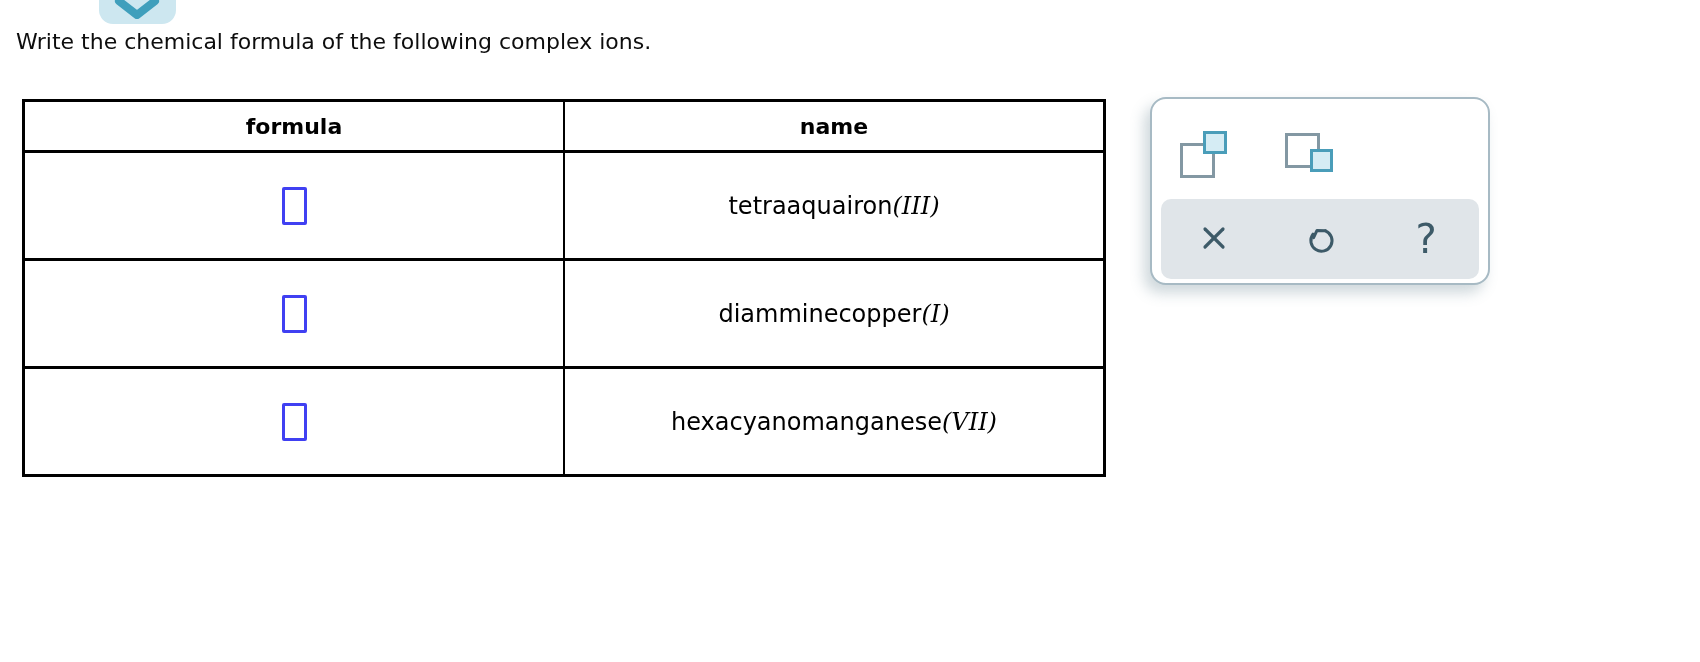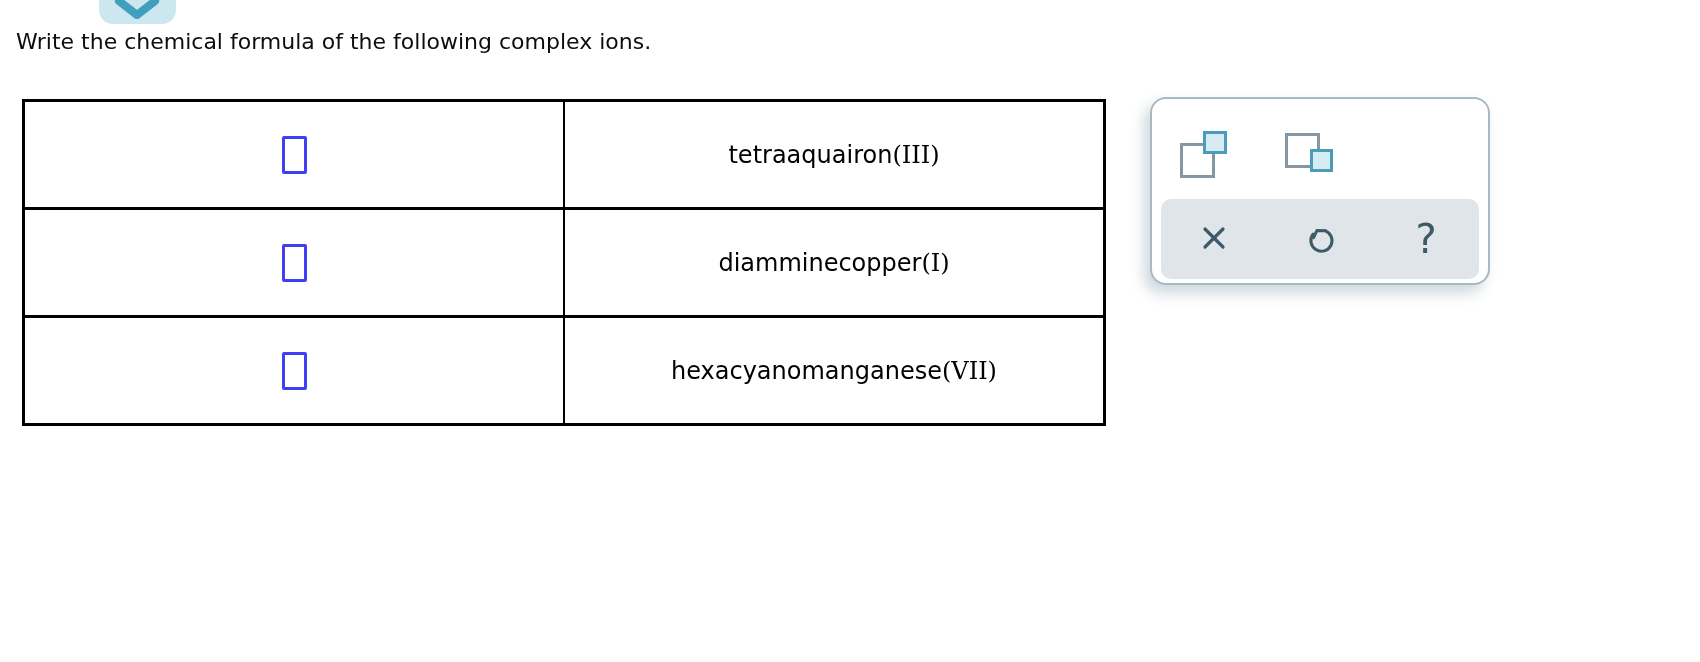--- a/index.html
+++ b/index.html
@@ -16,21 +16,21 @@
 
   
   .qtable-wrap{position:absolute;left:22px;top:99px;}
   table.qtable{border-collapse:collapse;table-layout:fixed;width:1084px;background:#fff;}
   table.qtable{border:3px solid #000;}
   table.qtable th, table.qtable td{
       border:3px solid #000;border-left-width:2px;border-right-width:2px;
       text-align:center;vertical-align:middle;padding:0;}
   table.qtable th{height:48px;font-size:22px;font-weight:bold;}
   table.qtable td{height:105px;font-size:24px;}
-  .name-ox{font-family:"DejaVu Serif","Liberation Serif",serif;}
+  .name-ox{font-family:"DejaVu Serif","Liberation Serif",serif;font-style:italic;}
   .answer-box{display:inline-block;width:19px;height:32px;border:3px solid #4040f2;
               border-radius:2px;background:#fff;cursor:text;vertical-align:middle;}
 
   
   .palette{position:absolute;left:1150px;top:97px;width:340px;height:188px;background:#fff;
            border:2px solid #a7bac4;border-radius:16px;
            box-shadow:-6px 8px 14px rgba(96,125,139,0.30);box-sizing:border-box;}
   .sq-btn{position:absolute;background:transparent;border:none;cursor:pointer;padding:0;}
   .sq-btn .big{position:absolute;width:35px;height:35px;border:3px solid #8398a3;
                background:#fff;box-sizing:border-box;}
@@ -60,20 +60,24 @@
         <polyline points="6,2 24,16 42,2" fill="none" stroke="#3f9fbc" stroke-width="8" stroke-linecap="round" stroke-linejoin="round"></polyline>
       </svg>
     </span>
   </button>
 
   <div class="prompt">Write the chemical formula of the following complex ions.</div>
 
   <div class="qtable-wrap">
     <table class="qtable">
       <tbody>
+          <tr>
+        <th>formula</th>
+        <th>name</th>
+      </tr>
       <tr>
         <td>
           <span class="answer-box"></span>
         </td>
         <td><span>tetraaquairon</span><span class="name-ox">(III)</span></td>
       </tr>
       <tr>
         <td>
           <span class="answer-box"></span>
         </td>

